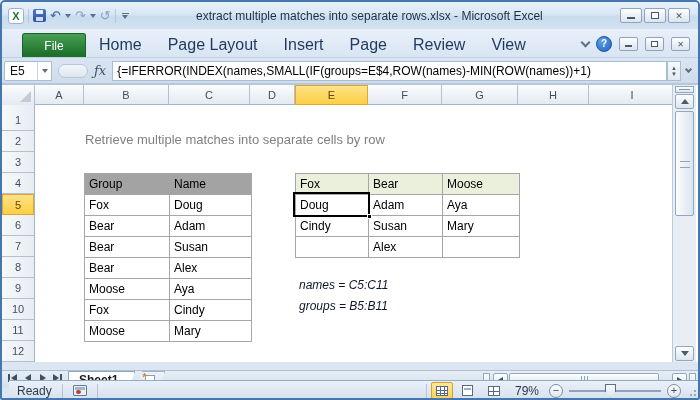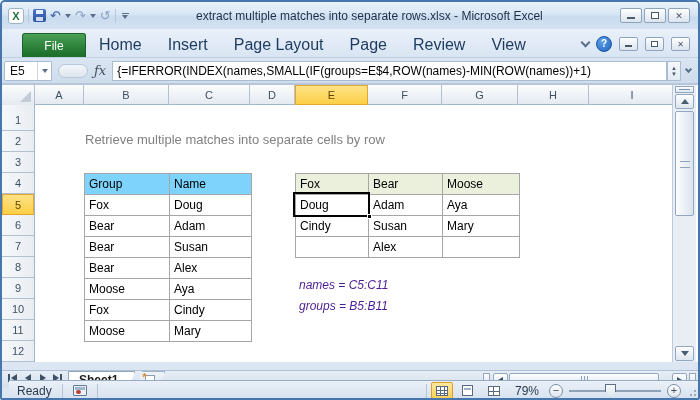--- a/index.html
+++ b/index.html
@@ -91,28 +91,28 @@
   .rhead.sel { background:linear-gradient(#fee287,#fbcf45); border:1px solid #e3a72e; color:#5d4700; }
 
   .cellA1 { position:absolute; left:83px; top:26px; font-size:13px; font-weight:bold; color:#000; white-space:nowrap; }
   .cellA2 { position:absolute; left:83px; top:47px; font-size:13px; color:#808080; white-space:nowrap; }
 
   table.xl { position:absolute; border-collapse:collapse; table-layout:fixed; }
   table.xl td, table.xl th { border:1px solid #a6a6a6; height:21px; padding:0 2px 0 4px;
                              font-size:12px; font-weight:normal; text-align:left; color:#000;
                              overflow:hidden; white-space:nowrap; }
   .ltable { left:82px; top:88px; width:167px; }
-  .ltable th { background:#7dd3fc; }
+  .ltable th { background:#a3a3a3; }
   .rtable { left:293px; top:88px; width:224px; }
   .rtable th { background:#eaf0dc; }
 
   .selbox { position:absolute; left:291px; top:107px; width:77px; height:25px; border:2px solid #000; }
   .fillhandle { position:absolute; right:-4px; bottom:-4px; width:5px; height:5px; background:#000; border:1px solid #fff; }
 
-  .anno { position:absolute; left:297px; font-size:12px; font-style:italic; color:#4c1d95; white-space:nowrap; }
+  .anno { position:absolute; left:297px; font-size:12px; font-style:italic; color:#0f172a; white-space:nowrap; }
 
   
   .vscroll { position:absolute; right:2px; top:0; width:24px; height:277px;
              background:#e9eef4; border-left:1px solid #bccadb; }
   .vsplit { position:absolute; left:2px; top:1px; width:19px; height:7px; background:linear-gradient(#fdfefe,#dde6ef);
             border:1px solid #93a8c0; }
   .vsplit::after { content:""; position:absolute; left:3px; top:2px; width:11px; height:1px; background:#7d93ab; }
   .varrow { position:absolute; left:2px; width:19px; height:15px; background:linear-gradient(#fdfefe,#dde6ef);
             border:1px solid #93a8c0; border-radius:2px; display:flex; align-items:center; justify-content:center; }
   .tri-up { width:0; height:0; border-left:4px solid transparent; border-right:4px solid transparent; border-bottom:5px solid #4a5c70; }
@@ -214,22 +214,22 @@
       <span class="wbtn">
           <span class="rest"></span>
         </span>
       <span class="wbtn">✕</span>
     </div>
   </div>
 
   <div class="tabsrow">
     <div class="file-tab">File</div>
     <div class="rtab">Home</div>
+    <div class="rtab">Page Layout</div>
     <div class="rtab">Insert</div>
-    <div class="rtab">Page Layout</div>
     <div class="rtab">Page</div>
     <div class="rtab">Review</div>
     <div class="rtab">View</div>
     <div class="ribbon-right">
       <span class="chev"></span>
       <span class="help-ic">?</span>
       <span class="sbtn">
           <span class="minbar"></span>
         </span>
       <span class="sbtn">

